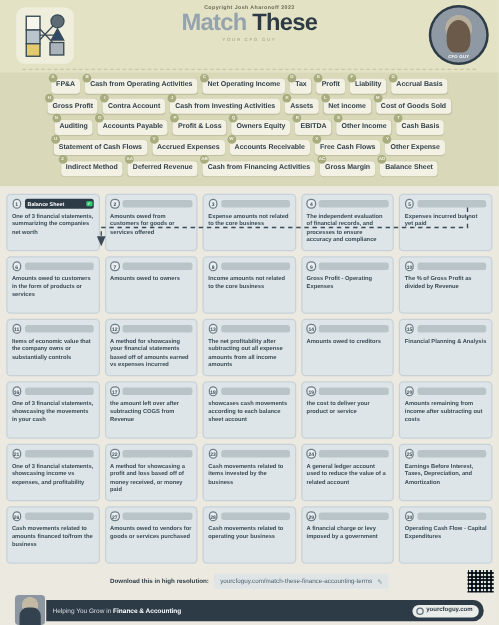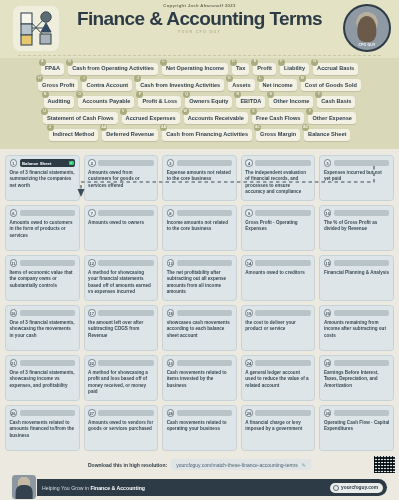--- a/index.html
+++ b/index.html
@@ -198,21 +198,23 @@
   }
 </style>
 </head>
 <body>
 
 <div class="page">
 
   <div class="header">
     <div class="copyright">Copyright Josh Aharonoff 2023</div>
     <div class="title-wrap">
-      <div class="title-2 t-dark">Finance &amp; Accounting Terms</div>
+      <div class="title-1">
+        <span class="t-light">Match </span><span class="t-dark">These</span>
+      </div>
     </div>
     <div class="brandline">YOUR CFO GUY</div>
 
     <div class="logo-box">
       <svg width="46" height="45" viewBox="0 0 46 45">
         <line x1="14" y1="12" x2="32" y2="31" stroke="#3a4a55" stroke-width="1"></line>
         <line x1="14" y1="31" x2="32" y2="12" stroke="#3a4a55" stroke-width="1"></line>
         <line x1="14" y1="22" x2="32" y2="22" stroke="#3a4a55" stroke-width="1"></line>
         <rect x="8" y="7" width="11" height="11" fill="#f7f6ec" stroke="#3a4a55" stroke-width="1.1"></rect>
         <rect x="8" y="18" width="11" height="11" fill="#b9c4cc" stroke="#3a4a55" stroke-width="1.1"></rect>

